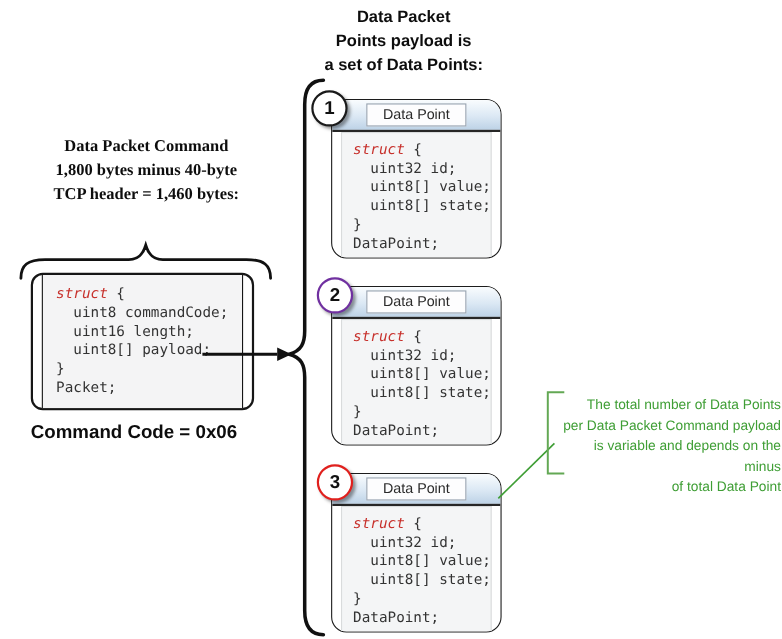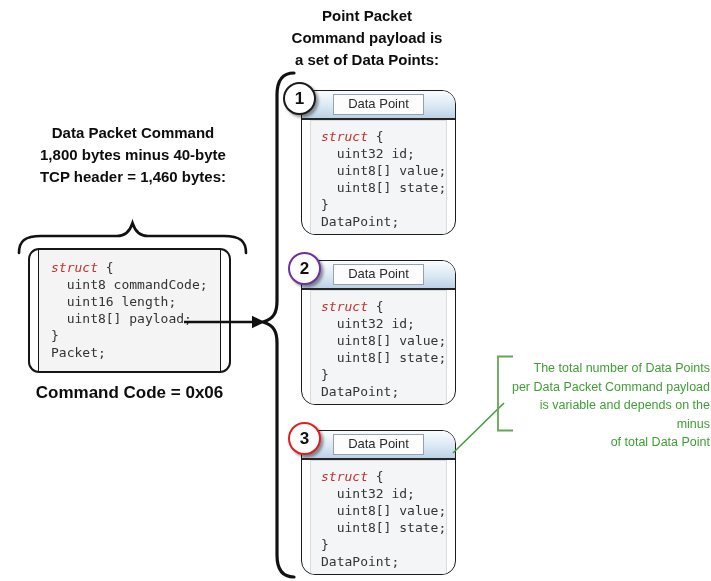--- a/index.html
+++ b/index.html
@@ -2,22 +2,22 @@
 <html><head>
 <meta charset="utf-8">
 <style>
   html,body { margin:0; padding:0; }
   body { font-family:"Liberation Sans", sans-serif; background:#fff; }
   #stage { position:relative; width:711px; height:581px; background:#ffffff; overflow:hidden; }
 
   .heading { position:absolute; left:250px; top:5px; width:234px; text-align:center;
              font-weight:bold; font-size:15px; line-height:22px; color:#0d0d0d; }
   .left-note { position:absolute; left:8px; top:122px; width:250px; text-align:center;
-               font-weight:bold; font-size:15px; line-height:22px; color:#0d0d0d; }
-  .caption { position:absolute; left:28px; top:383px; width:203px; text-align:center;
+               font-weight:bold; font-size:15px; line-height:22px; color:#0d0d0d;font-family:Liberation Serif, serif; }
+  .caption { position:absolute; left:28px; top:383px; width:203px; 
              font-weight:bold; font-size:17px; color:#0d0d0d; }
 
   
   .cmd-box { position:absolute; left:28px; top:248px; width:203px; height:125px;
              border:2px solid #161616; border-radius:11px; background:#fff; box-sizing:border-box; }
   .cmd-inner { position:absolute; top:0; bottom:0; left:8px; right:8px; background:#f4f4f5;
                border-left:1.6px solid #161616; border-right:1.6px solid #161616;
                padding:9px 0 0 12px; box-sizing:border-box; }
 
   
@@ -44,22 +44,22 @@
                 font-size:12.5px; line-height:18.5px; color:#3f9e35; }
 
   #overlay { position:absolute; left:0; top:0; width:711px; height:581px; z-index:8; pointer-events:none; }
 </style>
 </head>
 <body>
 
 <div id="stage">
 
   <div class="heading">
-    <div>Point Packet</div>
-    <div>Command payload is</div>
+    <div>Data Packet</div>
+    <div>Points payload is</div>
     <div>a set of Data Points:</div>
   </div>
 
   <div class="left-note">
     <div>Data Packet Command</div>
     <div>1,800 bytes minus 40-byte</div>
     <div>TCP header = 1,460 bytes:</div>
   </div>
 
   <div class="cmd-box">

